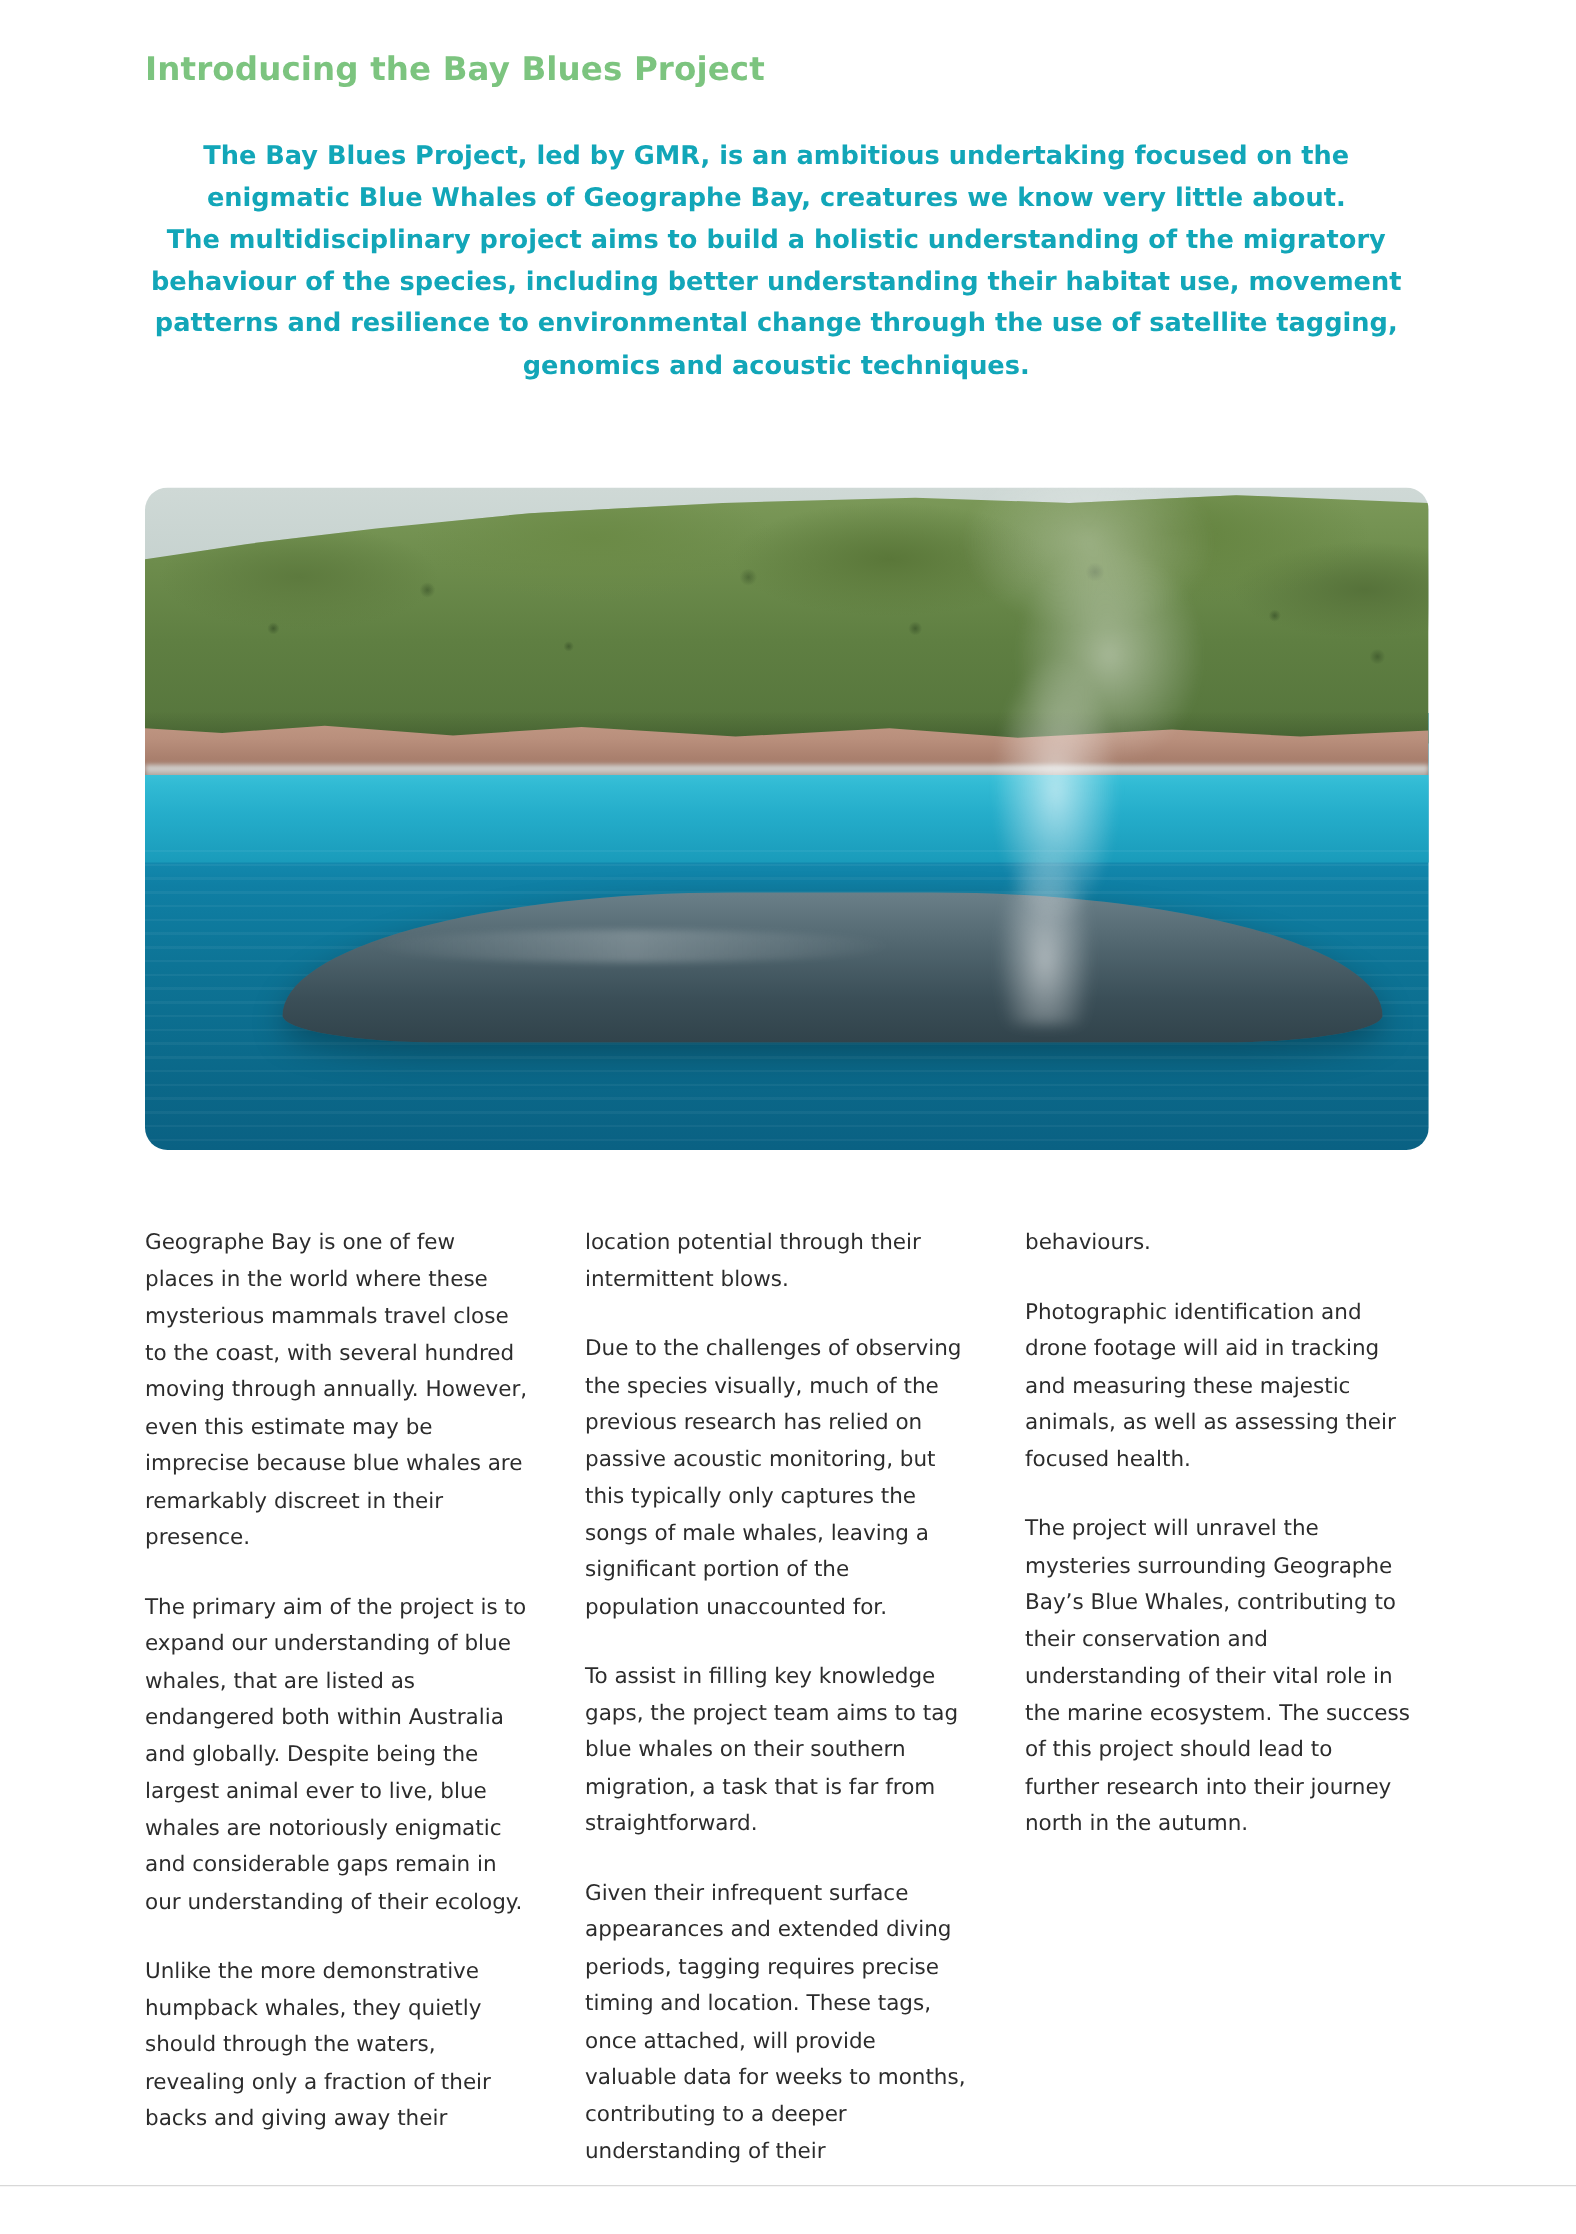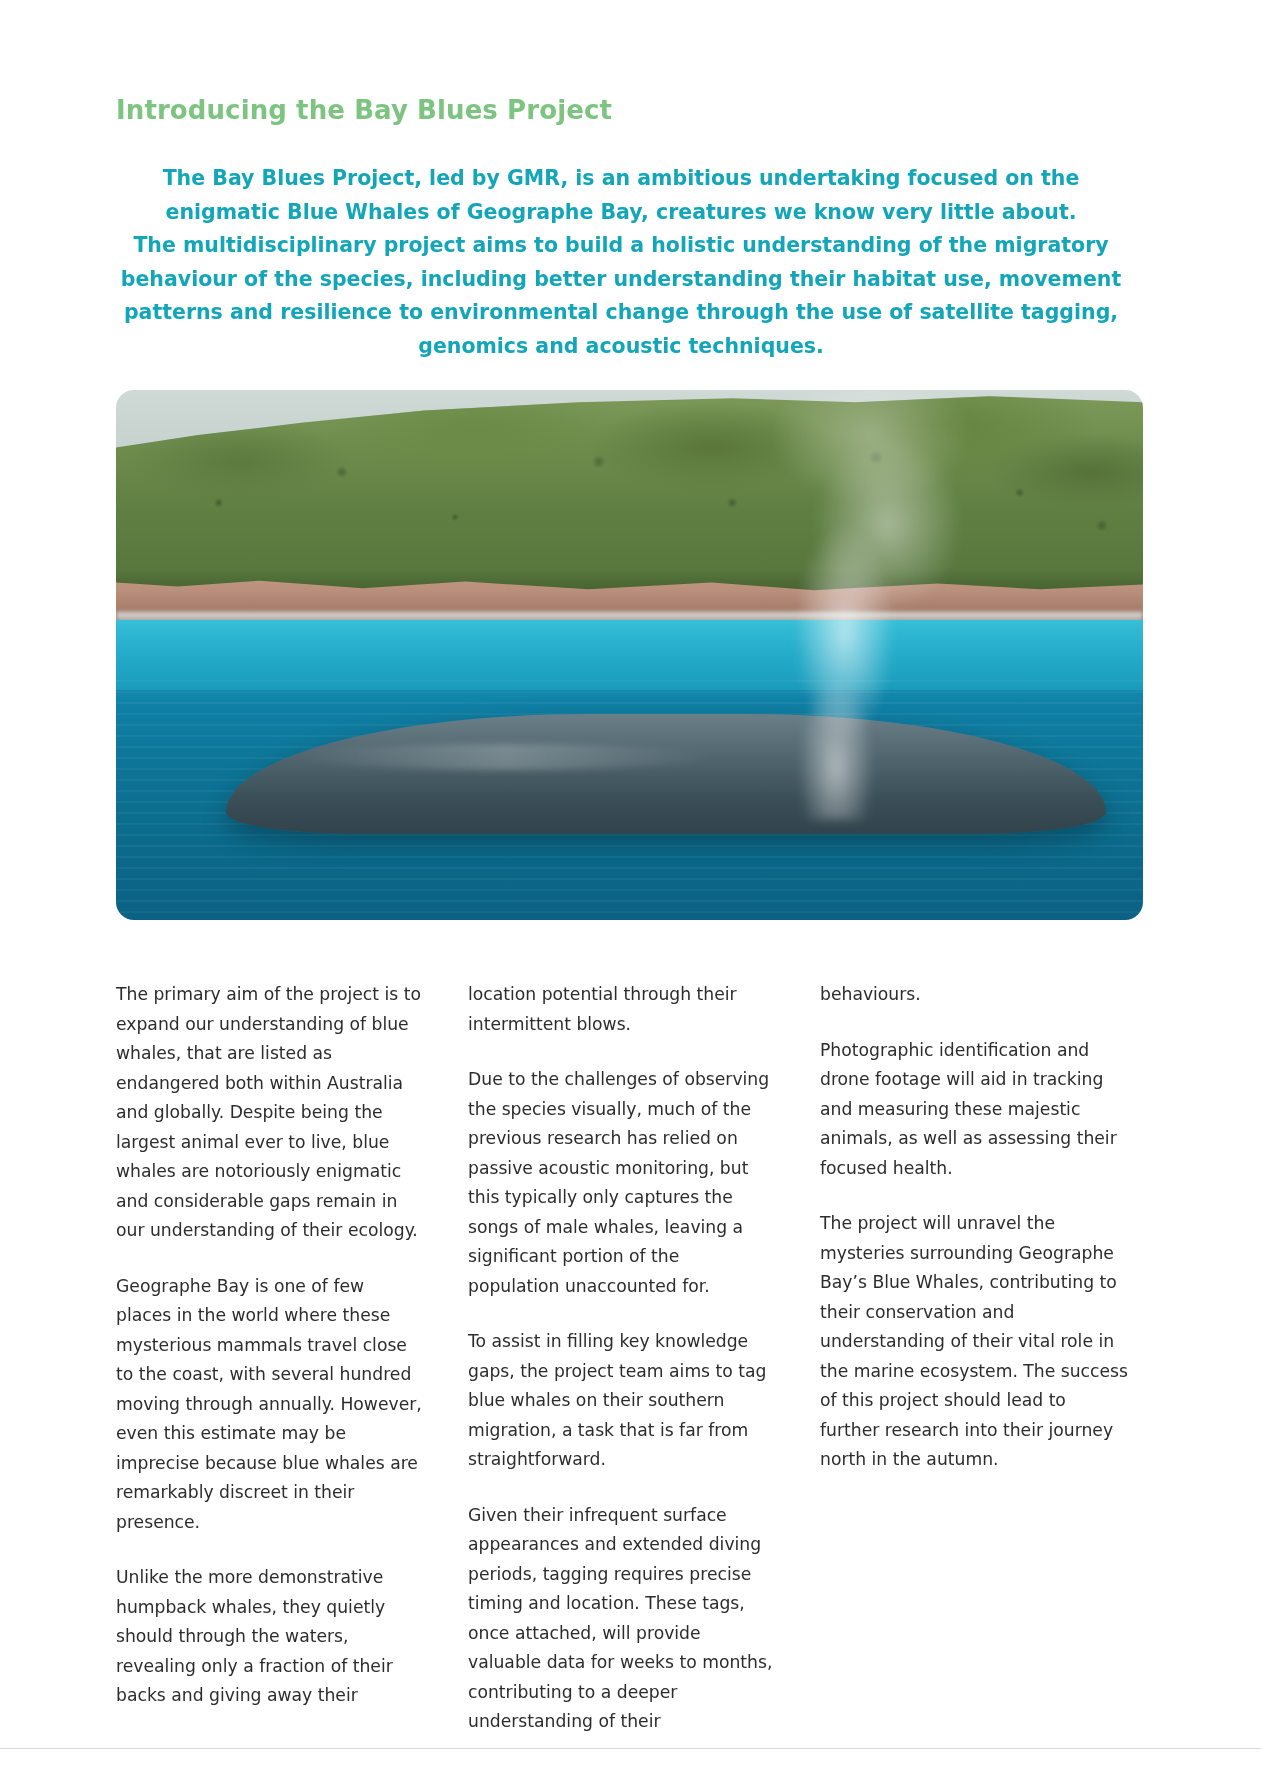--- a/index.html
+++ b/index.html
@@ -20,21 +20,21 @@
     background: #ffffff;
   }
   .content {
     position: absolute;
     left: 116px;
     top: 0;
     width: 1029px;
   }
   .title {
     margin: 0;
-    padding-top: 95px;
+    padding-top: 41px;
     font-size: 26px;
     font-weight: bold;
     color: #7cc47f;
     letter-spacing: 0.1px;
   }
   .lede {
     margin: 0;
     padding-top: 37px;
     font-size: 20.5px;
     line-height: 33.5px;
@@ -247,22 +247,22 @@
       <div class="whale"></div>
       <div class="whale-sheen"></div>
       <div class="blow"></div>
       <div class="blow2"></div>
     </div>
   </div>
 
   <div class="columns">
 
     <div class="col">
+      <p>Geographe Bay is one of few places in the world where these mysterious mammals travel close to the coast, with several hundred moving through annually. However, even this estimate may be imprecise because blue whales are remarkably discreet in their presence.</p>
       <p>The primary aim of the project is to expand our understanding of blue whales, that are listed as endangered both within Australia and globally. Despite being the largest animal ever to live, blue whales are notoriously enigmatic and considerable gaps remain in our understanding of their ecology.</p>
-      <p>Geographe Bay is one of few places in the world where these mysterious mammals travel close to the coast, with several hundred moving through annually. However, even this estimate may be imprecise because blue whales are remarkably discreet in their presence.</p>
       <p>Unlike the more demonstrative humpback whales, they quietly should through the waters, revealing only a fraction of their backs and giving away their</p>
     </div>
 
     <div class="col">
       <p>location potential through their intermittent blows.</p>
       <p>Due to the challenges of observing the species visually, much of the previous research has relied on passive acoustic monitoring, but this typically only captures the songs of male whales, leaving a significant portion of the population unaccounted for.</p>
       <p>To assist in filling key knowledge gaps, the project team aims to tag blue whales on their southern migration, a task that is far from straightforward.</p>
       <p>Given their infrequent surface appearances and extended diving periods, tagging requires precise timing and location. These tags, once attached, will provide valuable data for weeks to months, contributing to a deeper understanding of their</p>
     </div>
 

